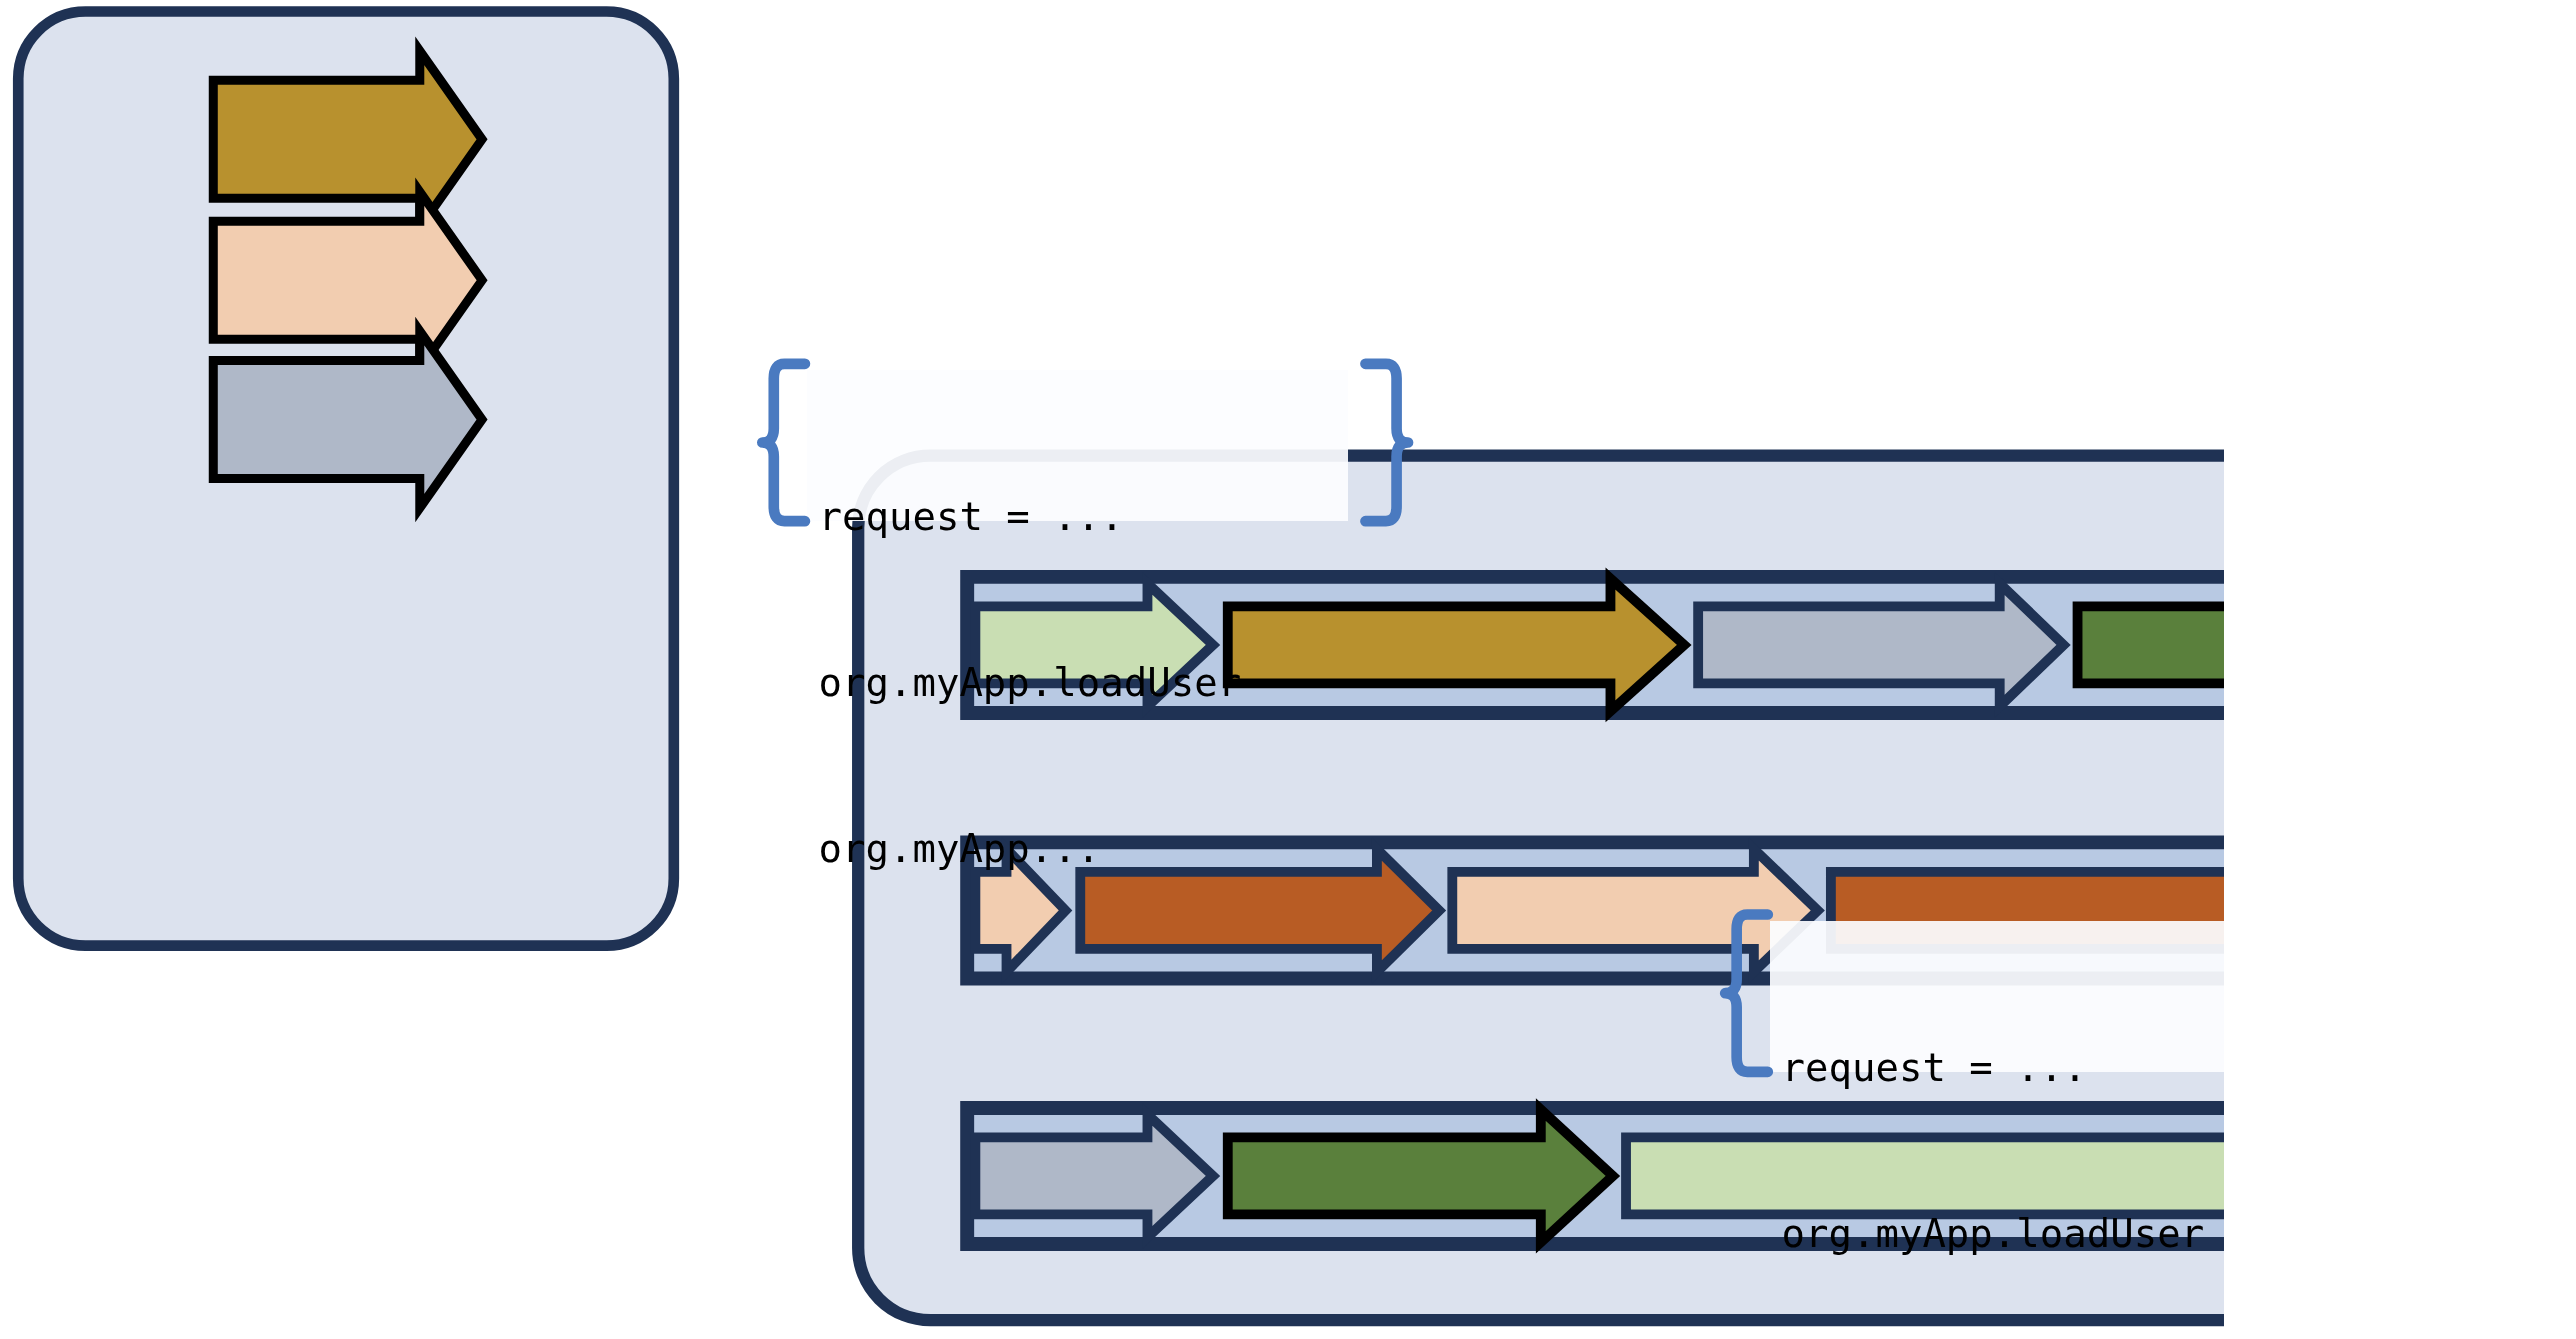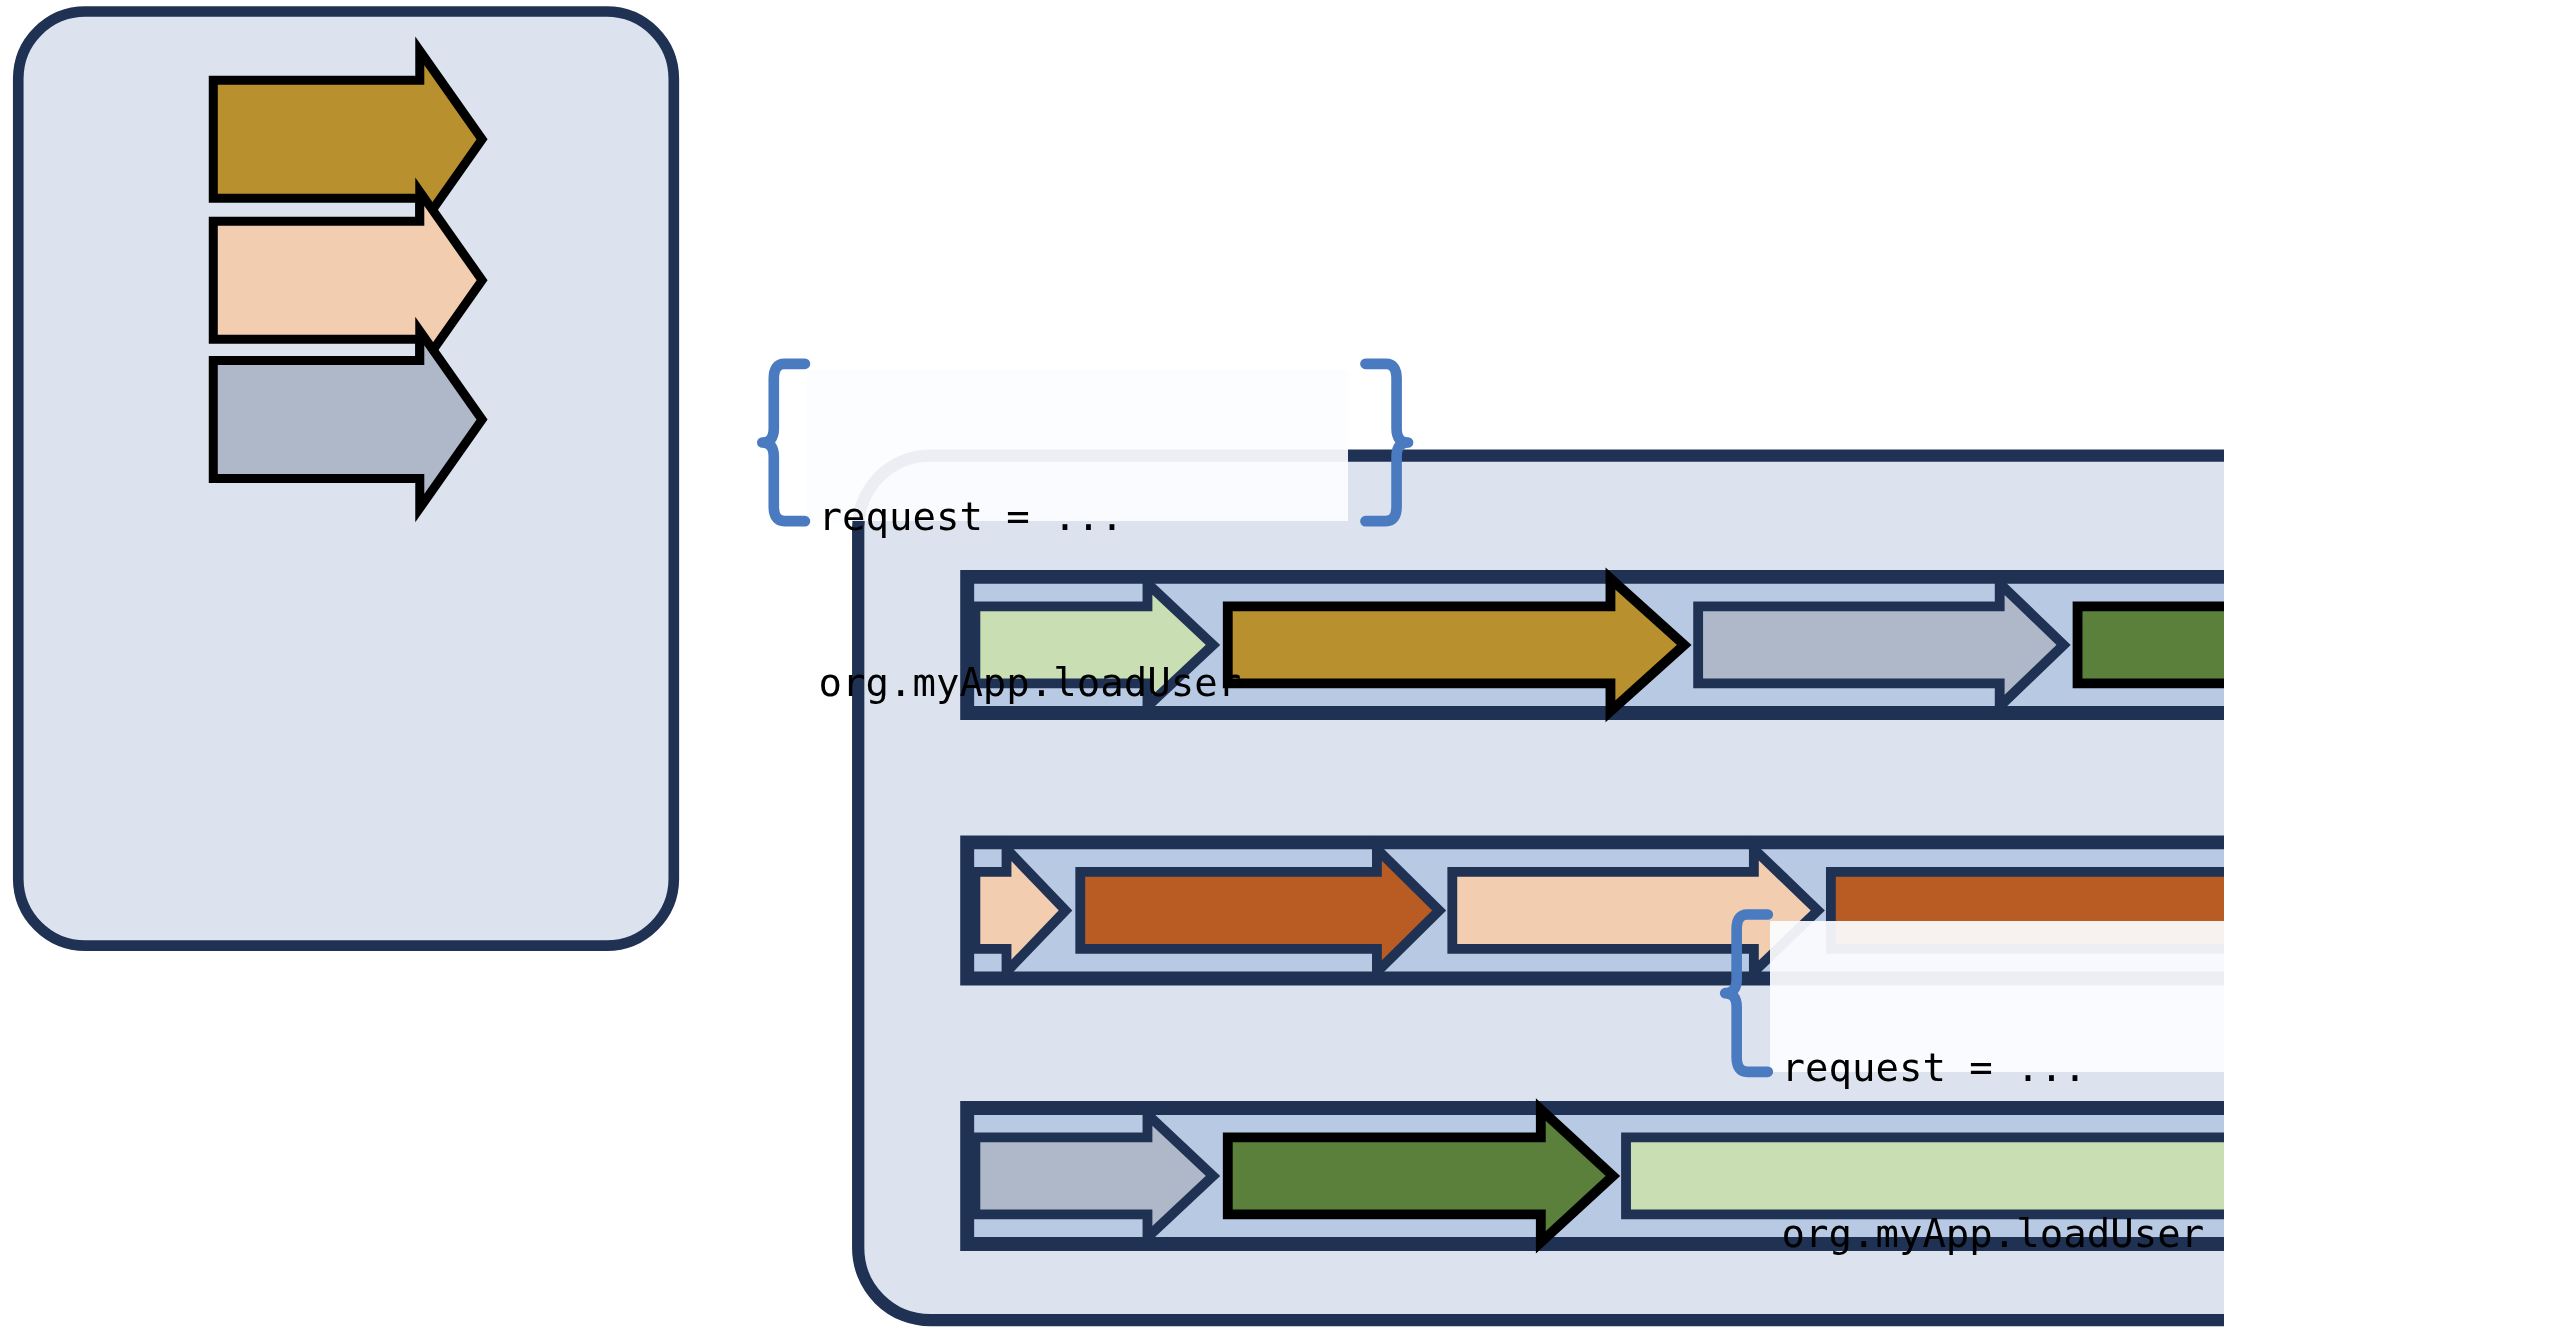--- a/index.html
+++ b/index.html
@@ -71,20 +71,21 @@
         <path d="M 1498 1388 L 1880 1388 L 1880 1354 L 1968 1435 L 1880 1516 L 1880 1482 L 1498 1482 Z" fill="#5a803c" stroke="#000000" stroke-width="12" stroke-linejoin="miter"></path>
 
         <path d="M 1984 1388 L 2845 1388 L 2845 1360 L 2925 1435 L 2845 1510 L 2845 1482 L 1984 1482 Z" fill="#c9deb3" stroke="#1f3254" stroke-width="12" stroke-linejoin="miter"></path>
       </g>
     </g>
   </svg>
 
   <div class="callout" id="callout-1">
     <span class="cline">request = ...</span>
     <span class="cline">org.myApp.loadUser</span>
+    <span class="cline">org.myApp...</span>
   </div>
 
   <div class="callout" id="callout-2">
     <span class="cline">request = ...</span>
     <span class="cline">org.myApp.loadUser</span>
     
   </div>
 
   <svg class="layer" id="brace-layer" viewBox="0 0 3143 1634">
     <g fill="none" stroke="#4a7ac0" stroke-width="13" stroke-linecap="round" stroke-linejoin="round">

